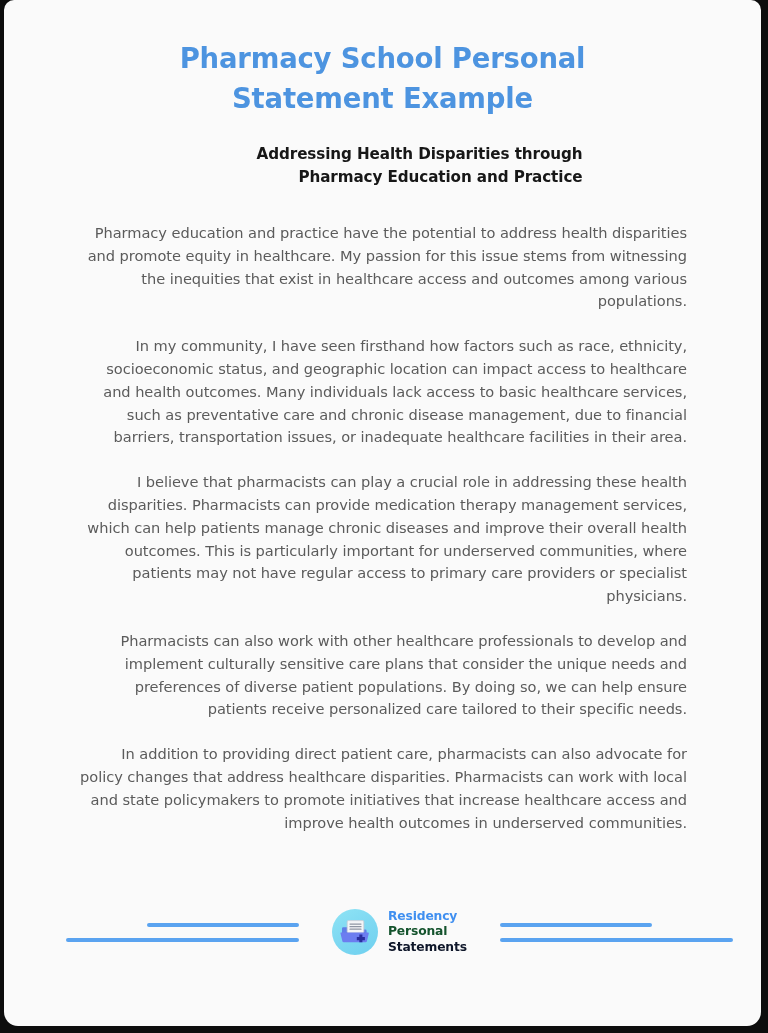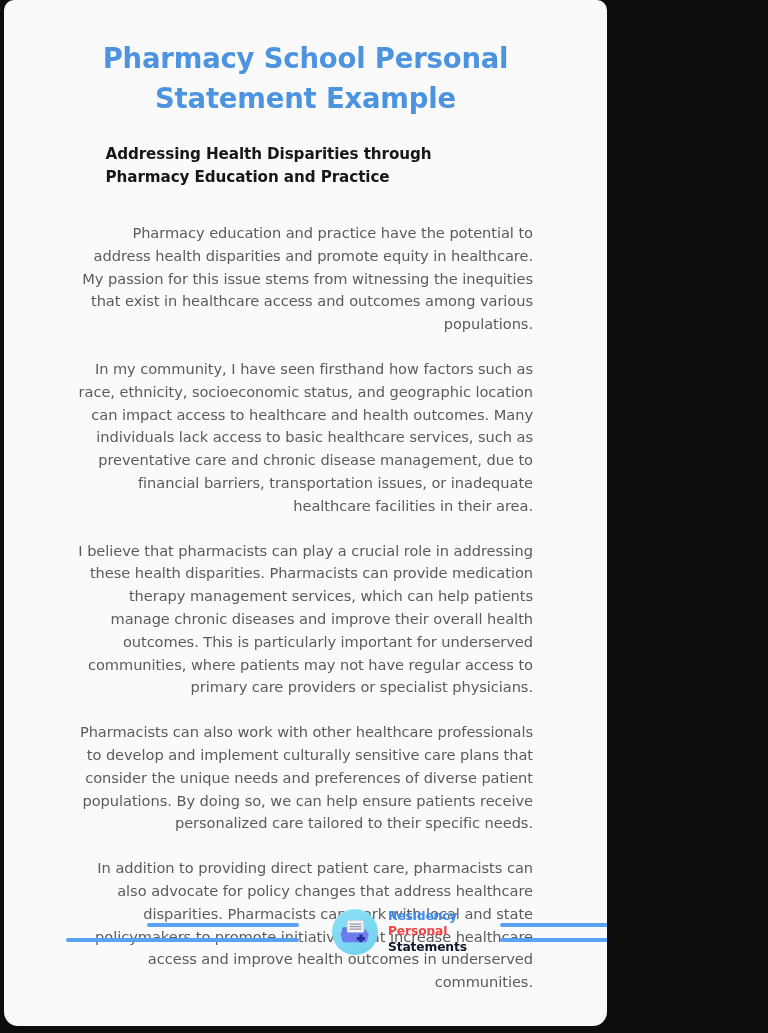--- a/index.html
+++ b/index.html
@@ -14,21 +14,21 @@
   body {
     background: #0d0d0d;
     font-family: "DejaVu Sans", "Liberation Sans", sans-serif;
   }
 
   
   .page {
     position: absolute;
     left: 4px;
     top: 0px;
-    width: 603px;
+    width: 757px;
     height: 1026px;
     background: #fafafa;
     border-radius: 10px 10px 14px 14px;
     box-shadow: 0 0 0 1px rgba(0,0,0,0.04);
     overflow: hidden;
     padding: 0 74px;
   }
 
   
   .doc-title {
@@ -40,21 +40,21 @@
     letter-spacing: -0.2px;
     padding-top: 38px;
     max-width: 430px;
     margin: 0 auto;
   }
 
   .doc-subtitle {
     color: #171717;
     font-size: 15.2px;
     font-weight: bold;
-    text-align: left;
+    text-align: right;
     line-height: 23px;
     margin: 25px auto 0;
     max-width: 400px;
     letter-spacing: -0.1px;
   }
 
   
   .body-copy {
     margin-top: 33px;
   }
@@ -121,21 +121,21 @@
 
   .logo-text {
     font-size: 12.3px;
     font-weight: bold;
     line-height: 15.5px;
     color: #2f7fe8;
     letter-spacing: -0.15px;
     white-space: nowrap;
   }
   .logo-text .l1 { color: #3f8ff0; }
-  .logo-text .l2 { color: #ef4444; }
+  .logo-text .l2 { color: #14532d; }
   .logo-text .l3 { color: #0f172a; }
 
   
   .bottom-shadow {
     position: absolute;
     left: 0; right: 0; bottom: 0;
     height: 7px;
     background: #0d0d0d;
   }
 </style>

